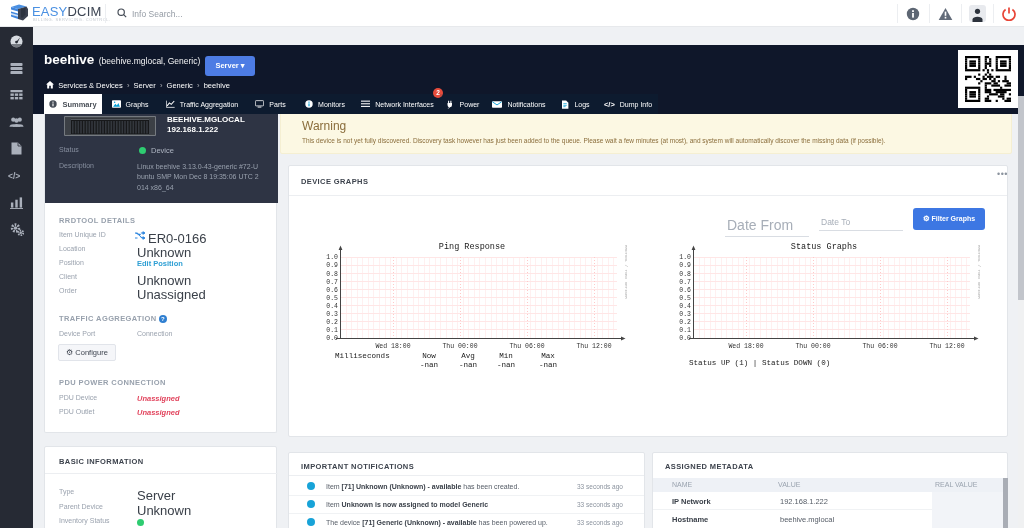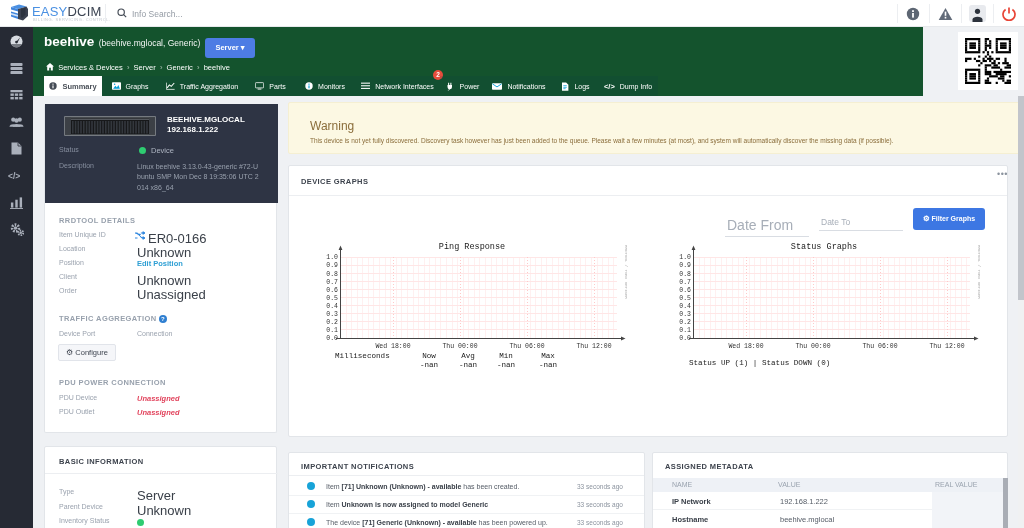--- a/index.html
+++ b/index.html
@@ -1,20 +1,20 @@
 <!DOCTYPE html>
 <html><head>
 <meta charset="utf-8">
 <style>
 *{margin:0;padding:0;box-sizing:border-box}
 html,body{width:1024px;height:528px;overflow:hidden;font-family:"Liberation Sans",sans-serif;background:#eff1f4}
 .abs{position:absolute}
 #topbar{position:absolute;left:0;top:0;width:1024px;height:27px;background:#fff;border-bottom:1px solid #e7e9ec;z-index:5}
 #sidebar{position:absolute;left:0;top:27px;width:33px;height:501px;background:#262a34;z-index:4}
-#chead{position:absolute;left:33px;top:27px;width:890px;height:69px;background:#14532d;z-index:3}
+#chead{position:absolute;left:33px;top:45px;width:991px;height:69px;background:#0f172a;z-index:3}
 .card{position:absolute;background:#fff;border:1px solid #e2e5e9;border-radius:2px}
 .hsec{font-size:7.5px;font-weight:bold;color:#98a1ad;letter-spacing:.4px}
 .chd{font-size:7.5px;font-weight:bold;color:#3d434d;letter-spacing:.4px}
 .lbl{font-size:7px;color:#9aa2ae}
 .val{font-size:13px;color:#3a4049}
 .sep{position:absolute;width:1px;background:#eceef1;top:4px;height:19px}
 .ticon{position:absolute;top:0;height:27px;display:flex;align-items:center;justify-content:center;width:32px}
 .tabi{position:absolute;top:49px;display:flex;align-items:center;justify-content:center;height:20px;color:#fff;font-size:7px;background:rgba(8,55,75,0.14)}
 .tabi svg,.tabi span.ic{margin-right:5px}
 </style>
@@ -366,21 +366,21 @@
   <div class="abs chd" style="left:14px;top:10px">BASIC INFORMATION</div>
   <div class="abs" style="left:0;top:26px;width:233px;height:1px;background:#eceef1"></div>
   <div class="abs lbl" style="left:14px;top:41px">Type</div>
     <div class="abs val" style="left:92px;top:41px">Server</div>
   <div class="abs lbl" style="left:14px;top:56px">Parent Device</div>
     <div class="abs val" style="left:92px;top:56px">Unknown</div>
   <div class="abs lbl" style="left:14px;top:70px">Inventory Status</div>
     <div class="abs" style="left:92px;top:72px;width:7px;height:7px;border-radius:50%;background:#2ecc71"></div>
 </div>
 
-<div class="abs" style="left:288px;top:102px;width:732px;height:52px;background:#fcf8e3;border:1px solid #f5efd2;border-radius:2px">
+<div class="abs" style="left:280px;top:102px;width:732px;height:52px;background:#fcf8e3;border:1px solid #f5efd2;border-radius:2px">
   <div class="abs" style="left:21px;top:16px;font-size:12px;color:#8a6d3b">Warning</div>
   <div class="abs" style="left:21px;top:34px;font-size:6.5px;color:#8a6d3b;white-space:nowrap">This device is not yet fully discovered. Discovery task however has just been added to the queue. Please wait a few minutes (at most), and system will automatically discover the missing data (if possible).</div>
 </div>
 
 <div class="card" style="left:288px;top:165px;width:720px;height:272px">
   <div class="abs chd" style="left:12px;top:11px">DEVICE GRAPHS</div>
   <div class="abs" style="left:708px;top:3px;font-size:9px;color:#8b939e;letter-spacing:.5px">•••</div>
   <div class="abs" style="left:0;top:29px;width:718px;height:1px;background:#eceef1"></div>
 
   <div class="abs" style="left:436px;top:48px;width:84px;border-bottom:1px solid #d9dde3;font-size:14px;color:#a7aeb8;padding:3px 2px">Date From</div>

